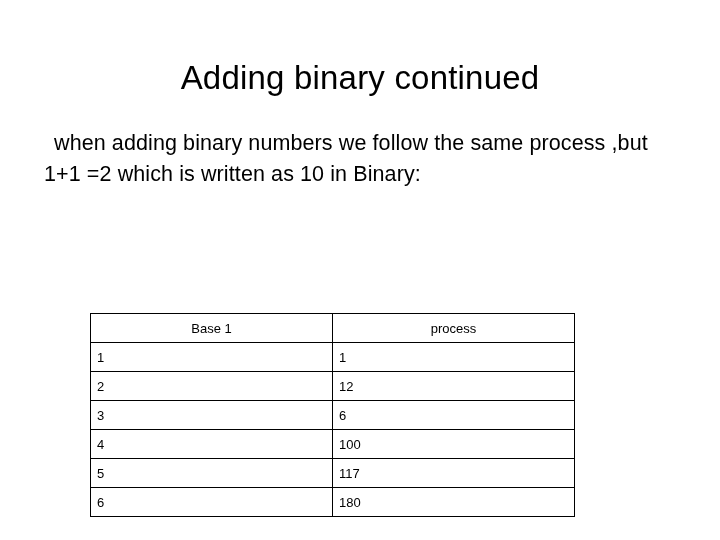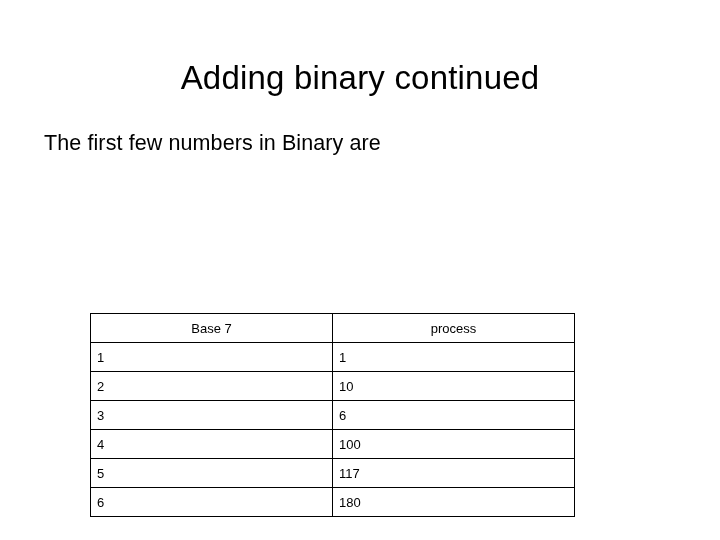--- a/index.html
+++ b/index.html
@@ -77,43 +77,43 @@
   table.binary-table col.c2 { width: 242px; }
 </style>
 </head>
 <body>
 
 <div class="slide">
 
   <h1 class="slide-title">Adding binary continued</h1>
 
   <div class="body-block">
-    <p class="para">The first few numbers in Binary are</p>
+    <p class="para para-intro">when adding binary numbers we follow the same process ,but 1+1 =2 which is written as 10 in Binary:</p>
   </div>
 
   <div class="table-wrap">
     <table class="binary-table">
       <colgroup>
         <col class="c1">
         <col class="c2">
       </colgroup>
       <thead>
         <tr>
-          <th>Base 7</th>
+          <th>Base 1</th>
           <th>process</th>
         </tr>
       </thead>
       <tbody>
         <tr>
           <td>1</td>
           <td>1</td>
         </tr>
         <tr>
           <td>2</td>
-          <td>10</td>
+          <td>12</td>
         </tr>
         <tr>
           <td>3</td>
           <td>6</td>
         </tr>
         <tr>
           <td>4</td>
           <td>100</td>
         </tr>
         <tr>

